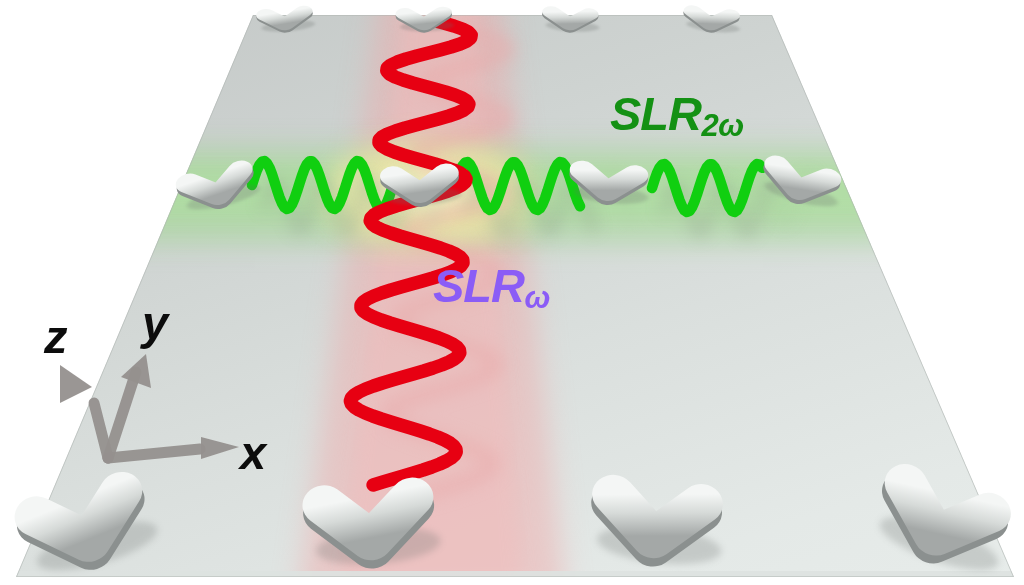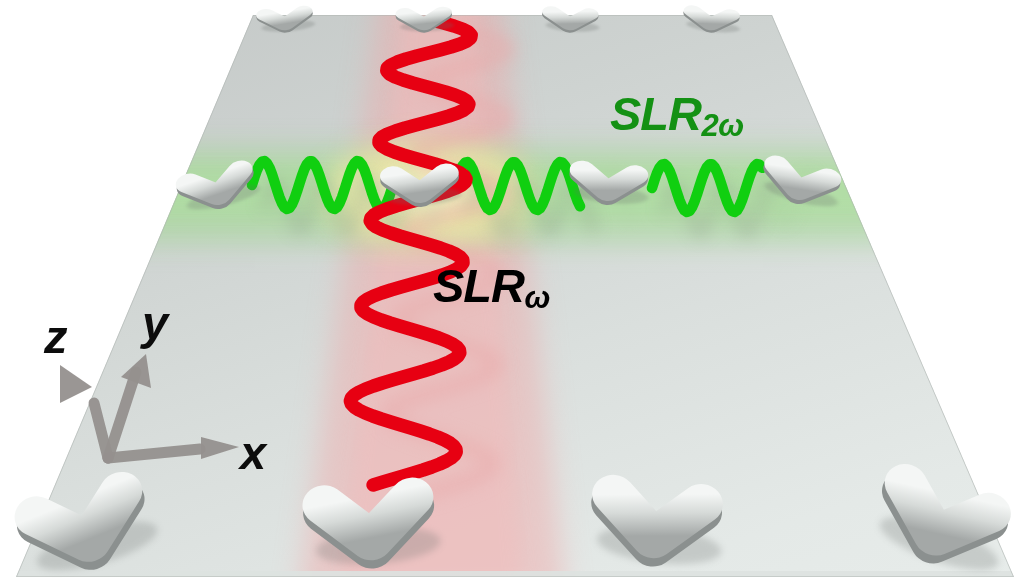--- a/index.html
+++ b/index.html
@@ -132,17 +132,17 @@
       <path d="M108,458 L94,403" stroke="#95908e" stroke-width="11" stroke-linecap="round" fill="none" opacity="0.95"></path>
       <polygon points="239,447 201,437 201,459" fill="#95908e" opacity="0.95"></polygon>
       <polygon points="146,354 151,388 121,377" fill="#95908e" opacity="0.95"></polygon>
       <polygon points="60,365 92,387 60,403" fill="#95908e" opacity="0.95"></polygon>
     </svg>
 
   <div class="axis-label" id="lblZ" style="left: 44px; top: 313px;">z</div>
   <div class="axis-label" id="lblY" style="left: 142px; top: 299px;">y</div>
   <div class="axis-label" id="lblX" style="left: 240px; top: 429px;">x</div>
 
-  <div class="slr-label" id="lblRed" style="left: 433px; top: 262px; color: #000000;"><span>SLR</span><sub>ω</sub></div>
+  <div class="slr-label" id="lblRed" style="left: 433px; top: 262px; color: #8b5cf6;"><span>SLR</span><sub>ω</sub></div>
 
   <div class="slr-label" id="lblGreen" style="left: 594px; top: 90px; color: rgb(20, 145, 20); margin-left: 16px;"><span>SLR</span><sub>2ω</sub></div>
 
 </div>
 
 </body></html>

